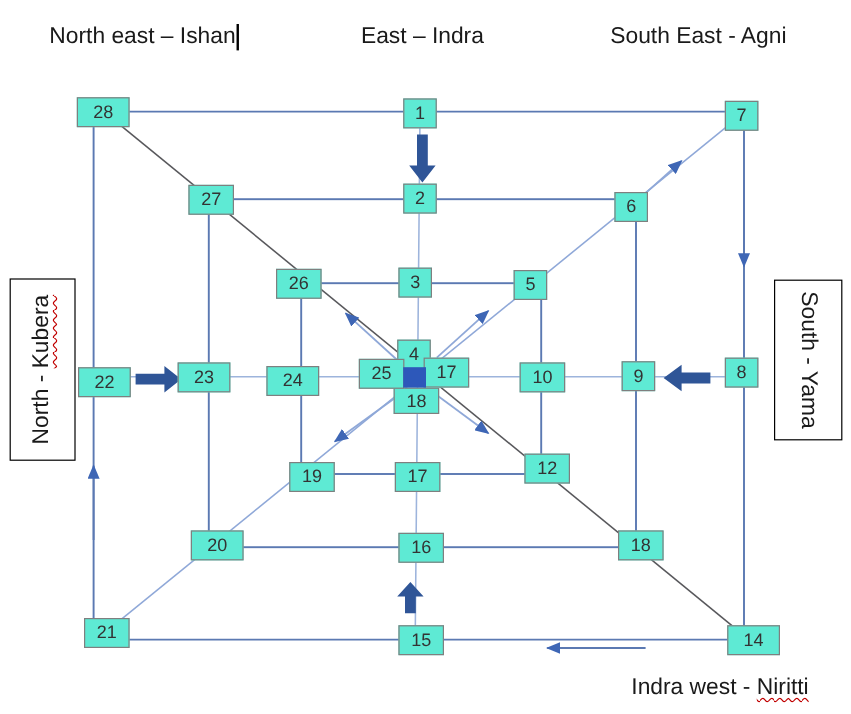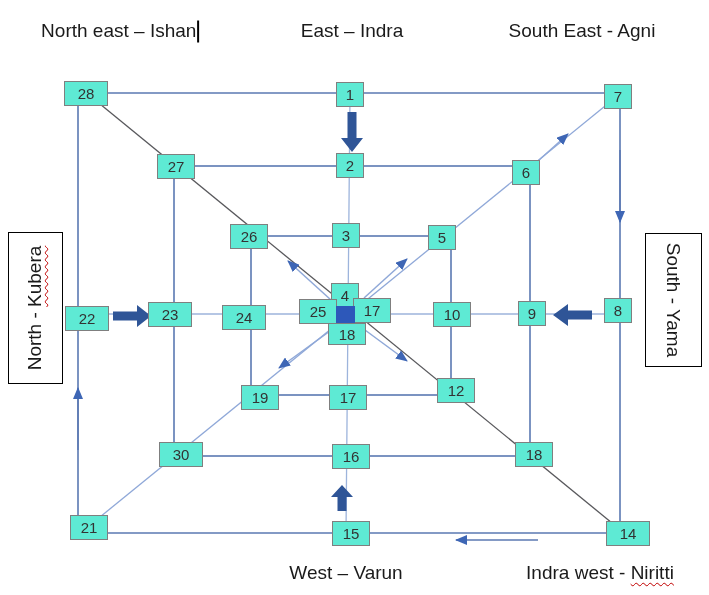--- a/index.html
+++ b/index.html
@@ -98,44 +98,41 @@
   <div class="nbox lg" style="left:433px;top:302px">10</div>
   <div class="nbox lg" style="left:353px;top:298px">17</div>
   <div class="nbox lg" style="left:437px;top:378px">12</div>
   <div class="nbox lg" style="left:515px;top:442px">18</div>
   <div class="nbox xl" style="left:606px;top:521px">14</div>
   <div class="nbox lg" style="left:332px;top:521px">15</div>
   <div class="nbox lg" style="left:332px;top:444px">16</div>
   <div class="nbox lg" style="left:329px;top:385px">17</div>
   <div class="nbox lg short" style="left:328px;top:323px">18</div>
   <div class="nbox lg" style="left:241px;top:385px">19</div>
-  <div class="nbox xl" style="left:159px;top:442px">30</div>
+  <div class="nbox xl" style="left:159px;top:442px">20</div>
   <div class="nbox lg" style="left:70px;top:515px">21</div>
   <div class="nbox xl" style="left:65px;top:306px">22</div>
   <div class="nbox xl" style="left:148px;top:302px">23</div>
   <div class="nbox xl" style="left:222px;top:305px">24</div>
   <div class="nbox lg" style="left:299px;top:299px">25</div>
   <div class="nbox lg" style="left:230px;top:224px">26</div>
   <div class="nbox lg" style="left:157px;top:154px">27</div>
   <div class="nbox xl" style="left:64px;top:81px">28</div>
 
   <div class="bluesq"></div>
 
   <div class="dirlabel" style="left:120px;top:31px">
     <span>North east – Ishan</span><span class="caret"></span>
   </div>
   <div class="dirlabel" style="left:352px;top:31px">
     <span>East – Indra</span>
   </div>
   <div class="dirlabel" style="left:582px;top:31px">
     <span>South East - Agni</span>
   </div>
-  <div class="dirlabel" style="left:346px;top:573px">
-    <span>West – Varun</span>
-  </div>
   <div class="dirlabel" style="left:600px;top:573px">
     <span>Indra west - </span><span class="sq">Niritti</span>
   </div>
 
   <div class="sidebox leftbox">
     <div class="sidetext rot-ccw">
       <span>North - </span><span class="sq">Kubera</span>
     </div>
   </div>
   <div class="sidebox rightbox">

